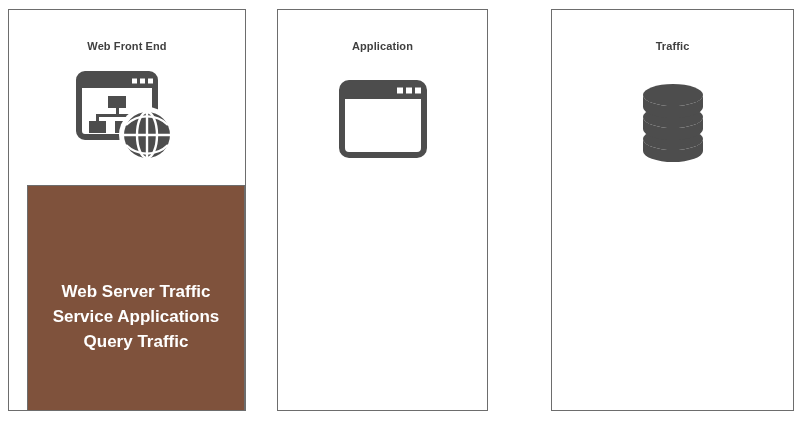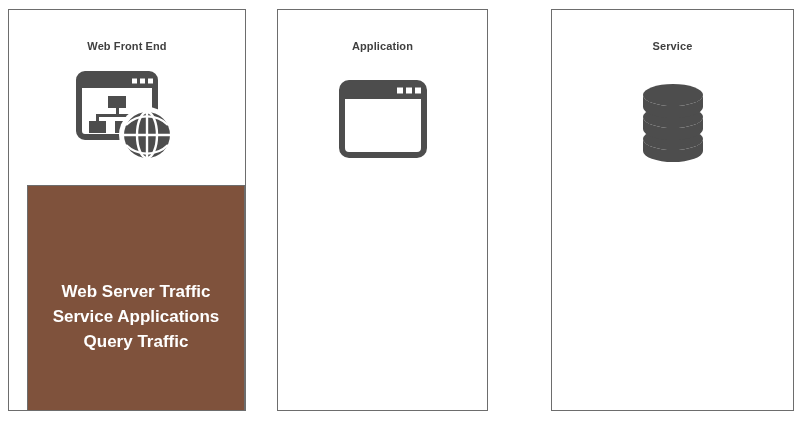--- a/index.html
+++ b/index.html
@@ -161,21 +161,21 @@
       <div class="lines">
         <span class="line">Web Server Traffic</span>
         <span class="line">Service Applications</span>
         <span class="line">Query Traffic</span>
         <span class="line">Timer Jobs</span>
       </div>
     </div>
   </div>
 
   <div class="panel panel-3">
-    <div class="panel-title">Service</div>
+    <div class="panel-title">Traffic</div>
 
     <div class="icon-wrap">
       <span>
         <svg width="72" height="96" viewBox="0 0 72 96" xmlns="http://www.w3.org/2000/svg">
           <g fill="#4d4d4d">
 
             <path d="M6 68 v12 a30 11 0 0 0 60 0 v-12 a30 11 0 0 1 -60 0 z"></path>
             <ellipse cx="36" cy="68" rx="30" ry="11"></ellipse>
 
             <path d="M6 46 v12 a30 11 0 0 0 60 0 v-12 a30 11 0 0 1 -60 0 z"></path>

